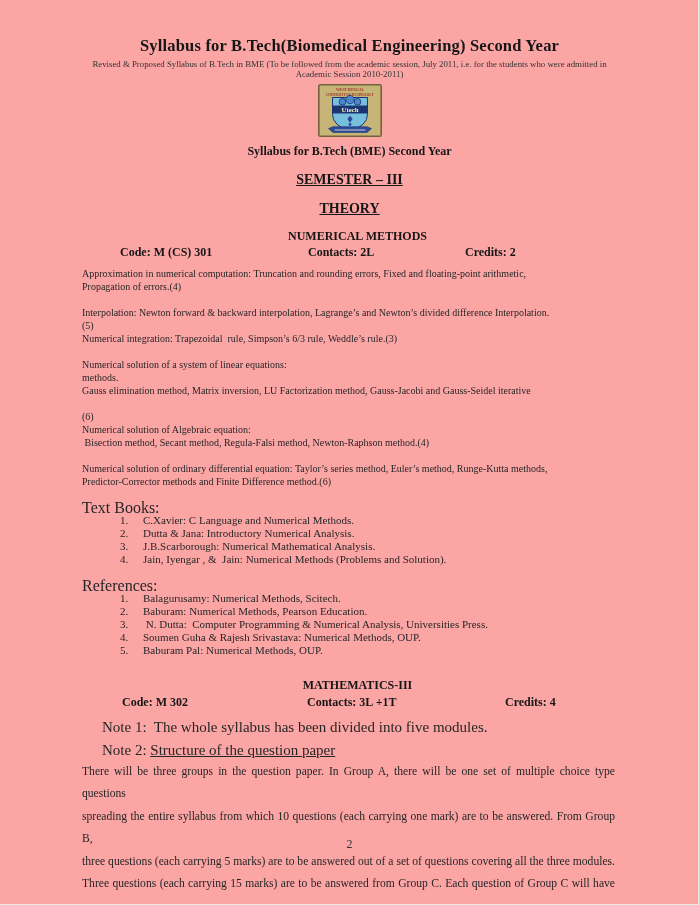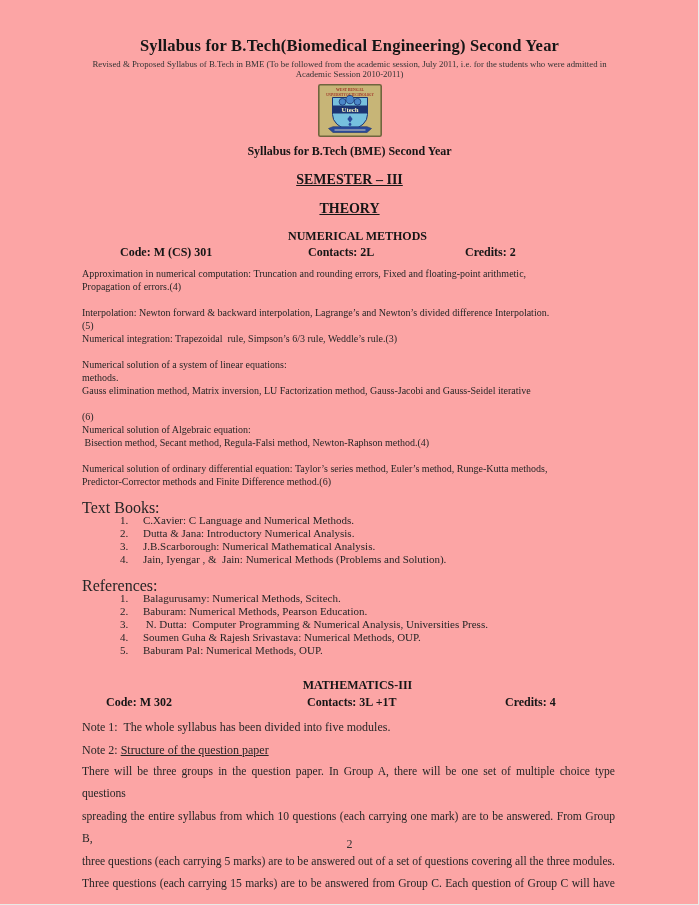--- a/index.html
+++ b/index.html
@@ -25,34 +25,34 @@
   .course-name { text-align:center; font-size:12px; font-weight:bold; color:#161616;padding-left:16px; }
   .course-name.c1 { margin-top:12px; }
   .course-name.c2 { margin-top:21px; }
 
   .content { margin-left:82px; margin-right:84px; }
 
   .code-row { position:relative; height:13px; margin-top:2px; font-size:12px; font-weight:bold; color:#161616; line-height:13px; }
   .code-row span { position:absolute; top:0; white-space:pre; }
   .c1 .pos-code { left:38px; } .c1 .pos-contacts { left:226px; } .c1 .pos-credits { left:383px; }
   .c2-row { margin-top:3px; }
-  .c2-row .pos-code { left:24px; } .c2-row .pos-contacts { left:188px;margin-left:37px; } .c2-row .pos-credits { left:423px; }
+  .c2-row .pos-code { left:40px; } .c2-row .pos-contacts { left:188px;margin-left:37px; } .c2-row .pos-credits { left:423px; }
 
   .topics { margin-top:8px; }
   .topic-line { display:flex; height:13px; line-height:13px; font-size:10px; }
   .tl-left { white-space:pre; flex:0 0 auto; }
   .tl-right { white-space:pre; padding-right:24px; flex:0 0 auto; }
 
   .list-label { margin-top:13px; height:13px; line-height:13px; font-size:16px; }
   .list-block { }
   .list-item { height:13px; line-height:13px; font-size:11px; }
   .li-num { display:inline-block; margin-left:38px; width:23px; white-space:pre; }
   .li-text { white-space:pre; }
 
-  .note-line { font-size:12px; line-height:14px; white-space:pre; }
+  .note-line { font-size:15px; line-height:14px; white-space:pre;margin-left:20px; }
   .note-1 { margin-top:11px; }
   .note-2 { margin-top:9px; }
 
   .qp-paragraph { margin-top:4px; }
   .qp-line { font-size:11.6px; line-height:22.4px; text-align:justify; text-align-last:justify; }
 
   .page-number { position:absolute; top:837px; left:0; width:100%; text-align:center; font-size:12px; color:#333; }
 </style>
 </head>
 <body>

